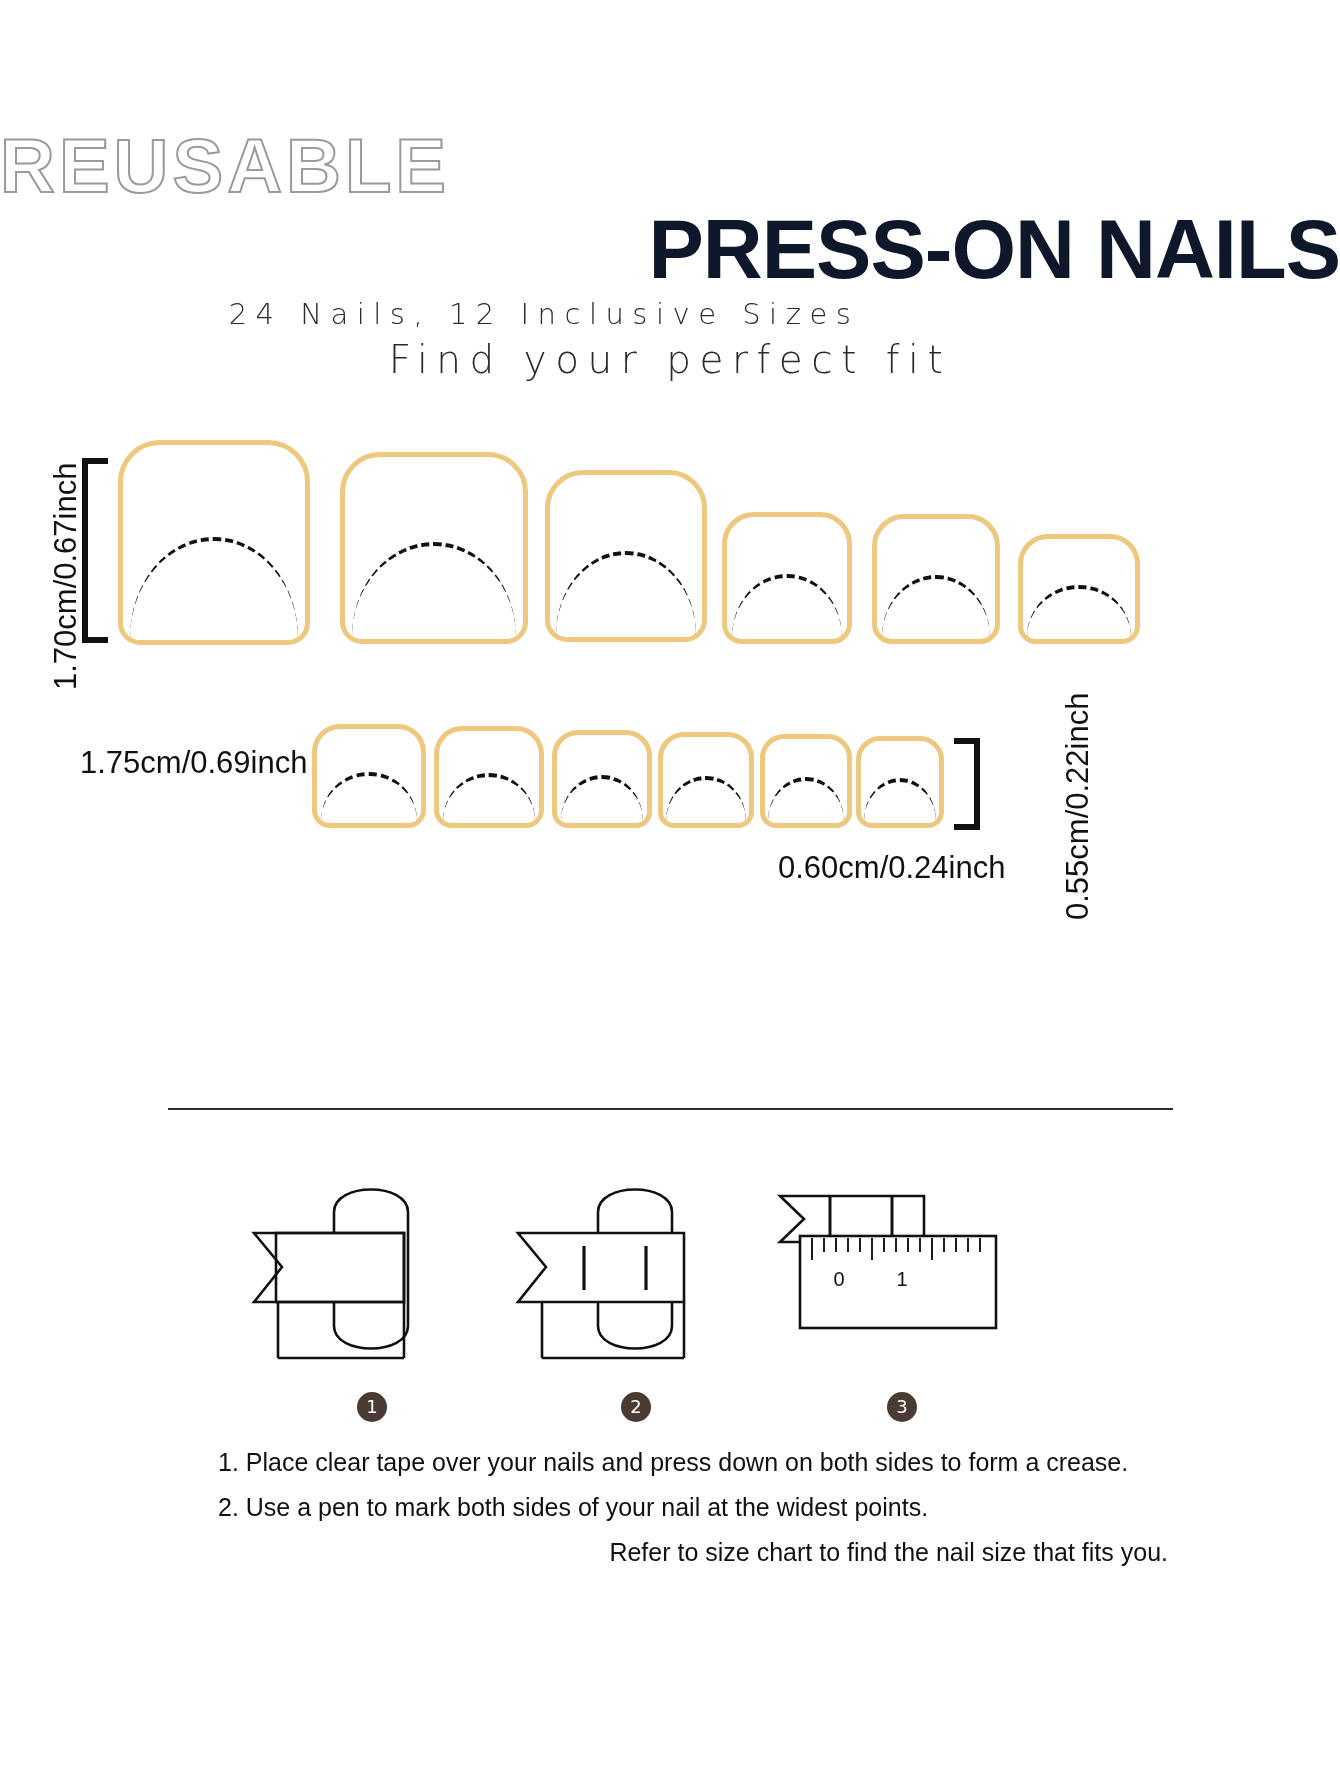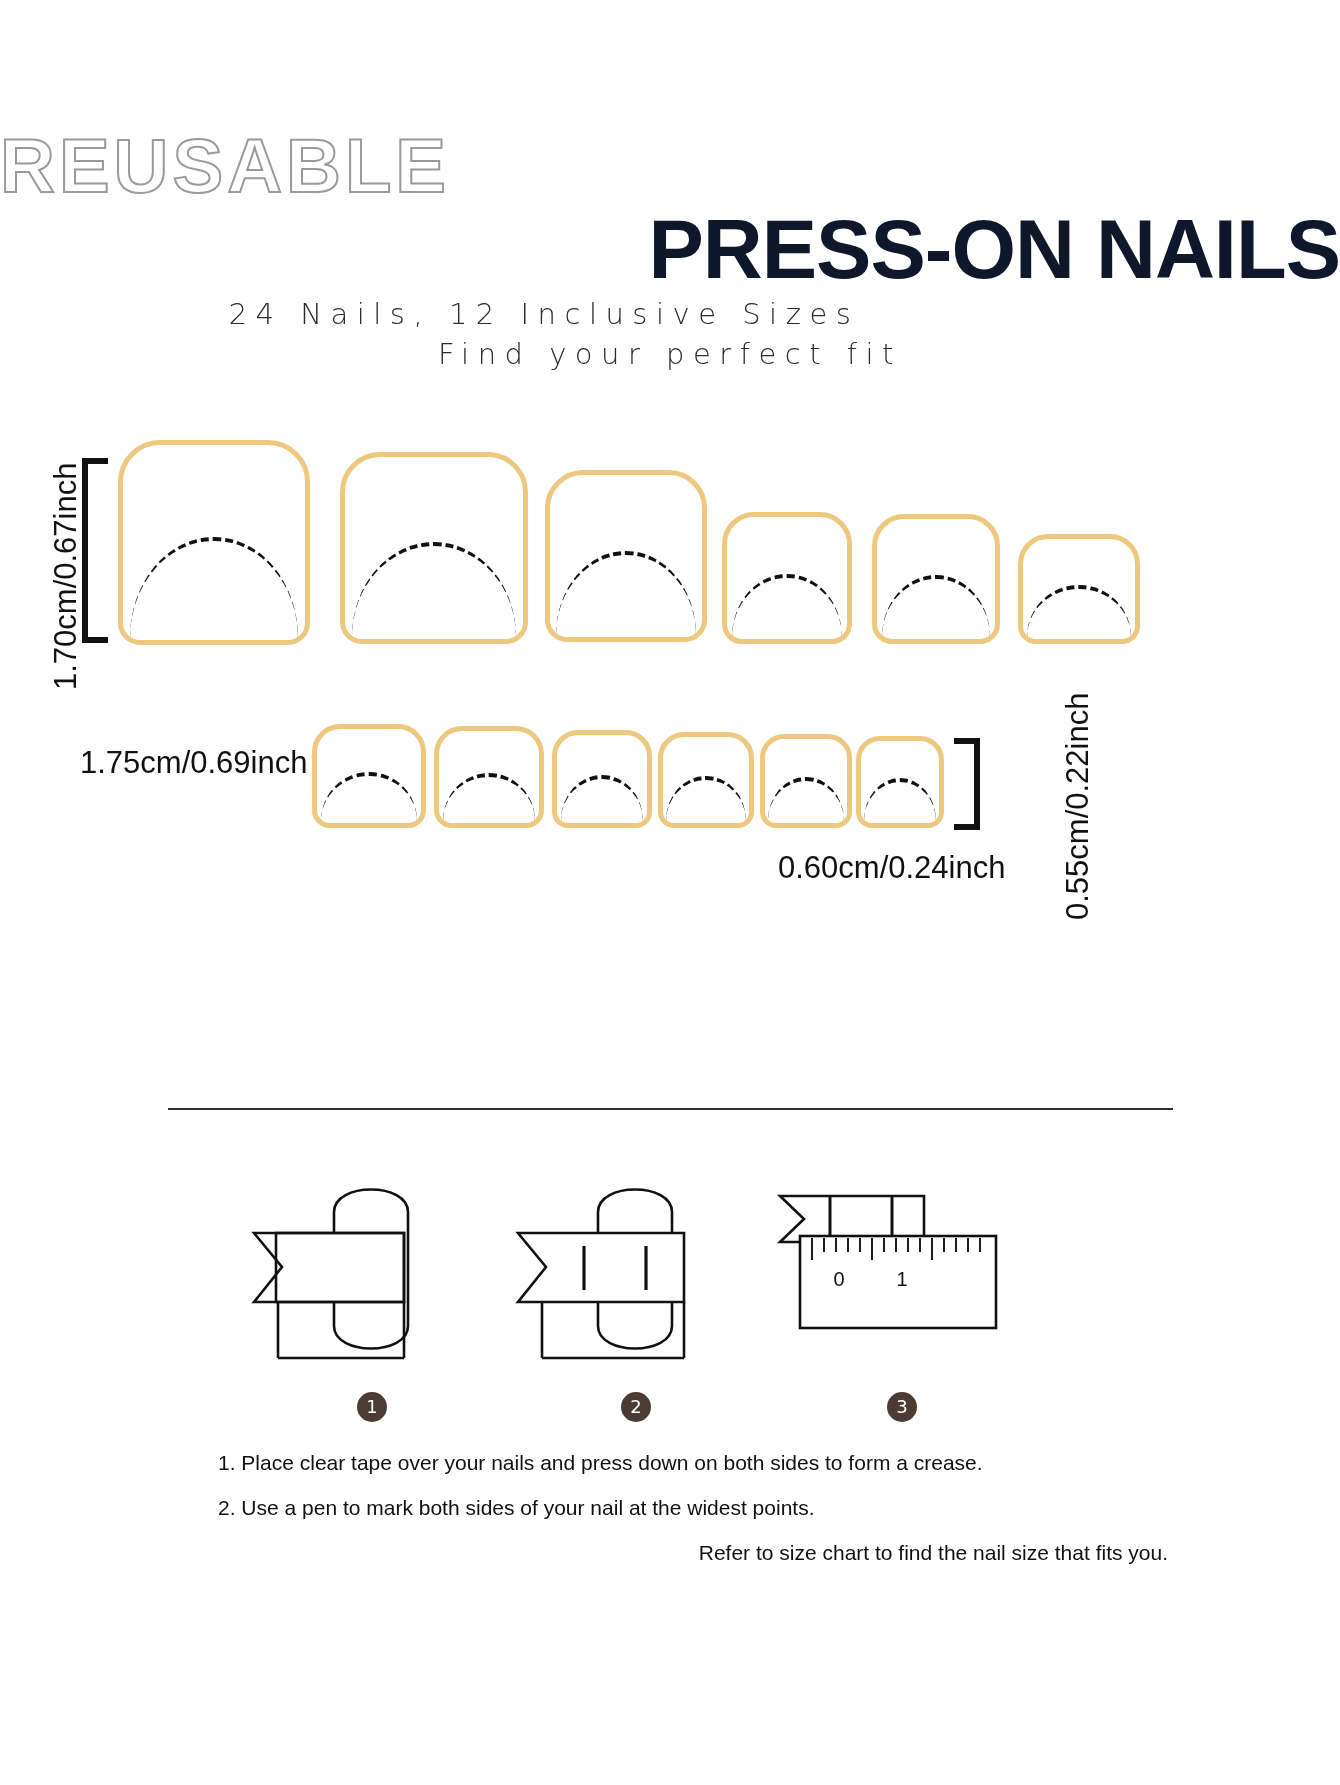--- a/index.html
+++ b/index.html
@@ -30,21 +30,21 @@
     font-family:Liberation Sans, sans-serif;
   }
   .subtitle1{
     position:absolute;left:0;top:296px;width:1088px;
     font-size:29px;font-weight:300;letter-spacing:8.5px;
     color:#2b2b2b;text-align:center;line-height:1.25;
     font-family:"DejaVu Sans", sans-serif;
   }
   .subtitle2{
     position:absolute;left:0;top:336px;width:1340px;
-    font-size:29px;font-weight:300;letter-spacing:8.5px;
+    font-size:39px;font-weight:300;letter-spacing:8.5px;
     color:#2b2b2b;text-align:center;line-height:1.25;
     font-family:"DejaVu Sans", sans-serif;
   }
 
   
   .chart{position:absolute;left:0;top:0;width:1340px;height:1000px;}
 
   .nail{
     position:absolute;
     border:5px solid #EDC87E;
@@ -109,21 +109,21 @@
     background:#4a3b33;color:#fff;
     font-size:18px;line-height:30px;text-align:center;font-weight:400;
     font-family:"DejaVu Sans", sans-serif;
   }
 
   
   .instructions{
     position:absolute;left:218px;top:1440px;width:950px;
   }
   .instructions .line{
-    font-size:21px;line-height:45px;color:#111;
+    font-size:25px;line-height:45px;color:#111;
     font-family:"Liberation Sans", sans-serif;
     white-space:nowrap;
   }
   .instructions .line.indent{padding-left:28px;text-align:right;}
 </style>
 </head>
 <body>
 
 <div class="page">
 

